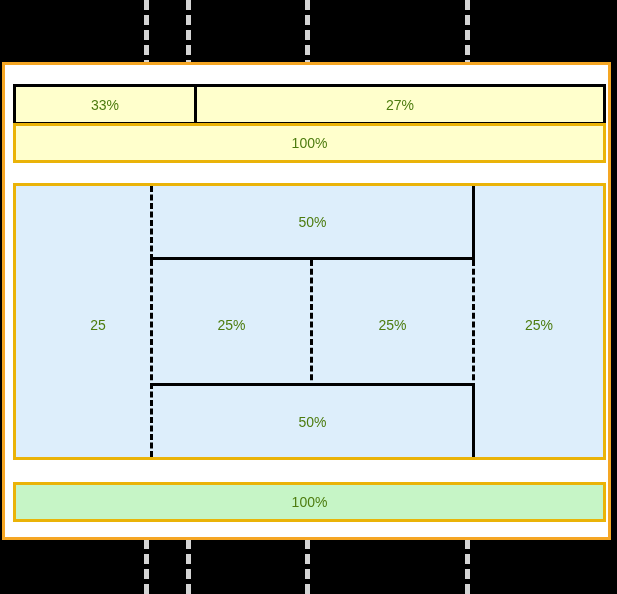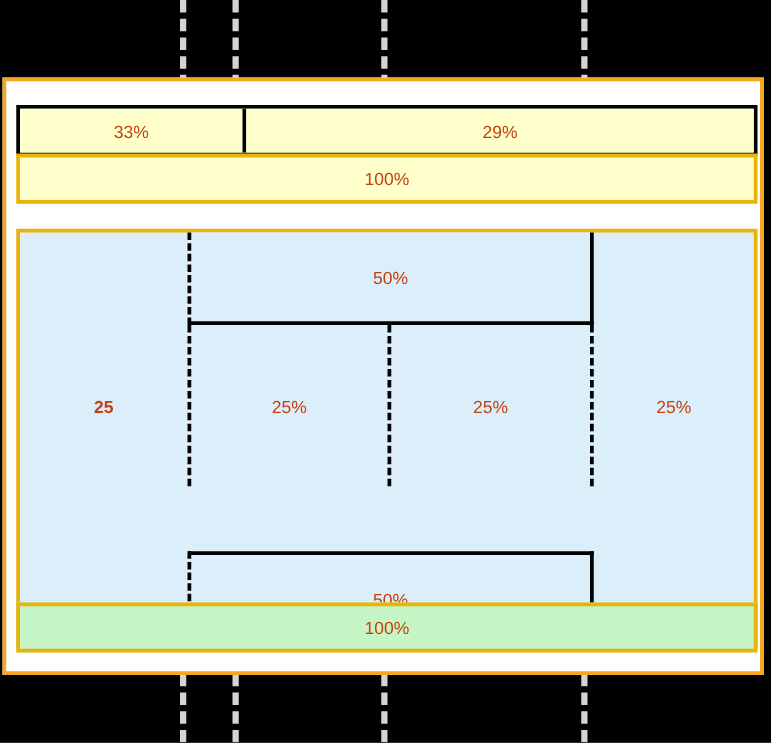--- a/index.html
+++ b/index.html
@@ -49,21 +49,21 @@
   .box {
     position: absolute;
     box-sizing: border-box;
     border: 3px solid #eab308;
     display: flex;
     align-items: center;
     justify-content: center;
   }
   .cell-label {
     font-size: 14px;
-    color: #c2410c;
+    color: #4d7c0f;
     line-height: 1;
     font-family: "Liberation Sans", sans-serif;
     white-space: nowrap;
   }
 
   
   .yellow { background: #ffffcc; }
   #yellow-split-row {
     left: 8px; top: 19px; width: 593px; height: 41px;
     border: 3px solid #000000;
@@ -83,21 +83,21 @@
   #yellow-cell-66 { left: 181px; right: 0; width: auto; }
 
   #yellow-full-row {
     left: 8px; top: 58px; width: 593px; height: 40px;
     background: #ffffcc;
   }
 
   
   .blue { background: #ddeefb; }
   #blue-container {
-    left: 8px; top: 118px; width: 593px; height: 335px;
+    left: 8px; top: 118px; width: 593px; height: 277px;
     background: #ddeefb;
     display: block;
   }
   #blue-top-50 {
     position: absolute;
     left: 134px; top: 0; width: 325px; height: 74px;
     box-sizing: border-box;
     border-right: 3px solid #000000;
     border-bottom: 3px solid #000000;
     border-left: 3px dashed #000000;
@@ -127,21 +127,21 @@
   #blue-center-divider {
     position: absolute;
     left: 294px; top: 74px; height: 129px; width: 0;
     border-left: 3px dashed #000000;
   }
   .blue-label {
     position: absolute;
     display: flex; align-items: center; justify-content: center;
     height: 20px;
   }
-  #blue-label-left   { left: 0;    top: 129px; width: 134px; font-weight: bold; }
+  #blue-label-left   { left: 15px;    top: 129px; width: 134px; }
   #blue-label-mid1   { left: 137px; top: 129px; width: 157px; }
   #blue-label-mid2   { left: 297px; top: 129px; width: 159px; }
   #blue-label-right  { left: 459px; top: 129px; width: 128px; }
 
   
   .green { background: #c6f5c6; }
   #green-full-row {
     left: 8px; top: 417px; width: 593px; height: 40px;
     background: #c6f5c6;
   }
@@ -156,21 +156,21 @@
   <div class="guide" style="left:305px;"></div>
   <div class="guide" style="left:465px;"></div>
 
   <div id="page-region">
 
     <div class="box yellow" id="yellow-split-row">
       <div class="split-cell" id="yellow-cell-33">
         <span class="cell-label">33%</span>
       </div>
       <div class="split-cell" id="yellow-cell-66">
-        <span class="cell-label">29%</span>
+        <span class="cell-label">27%</span>
       </div>
     </div>
 
     <div class="box yellow" id="yellow-full-row">
       <span class="cell-label">100%</span>
     </div>
 
     <div class="box blue" id="blue-container">
 
       <div id="blue-top-50">

